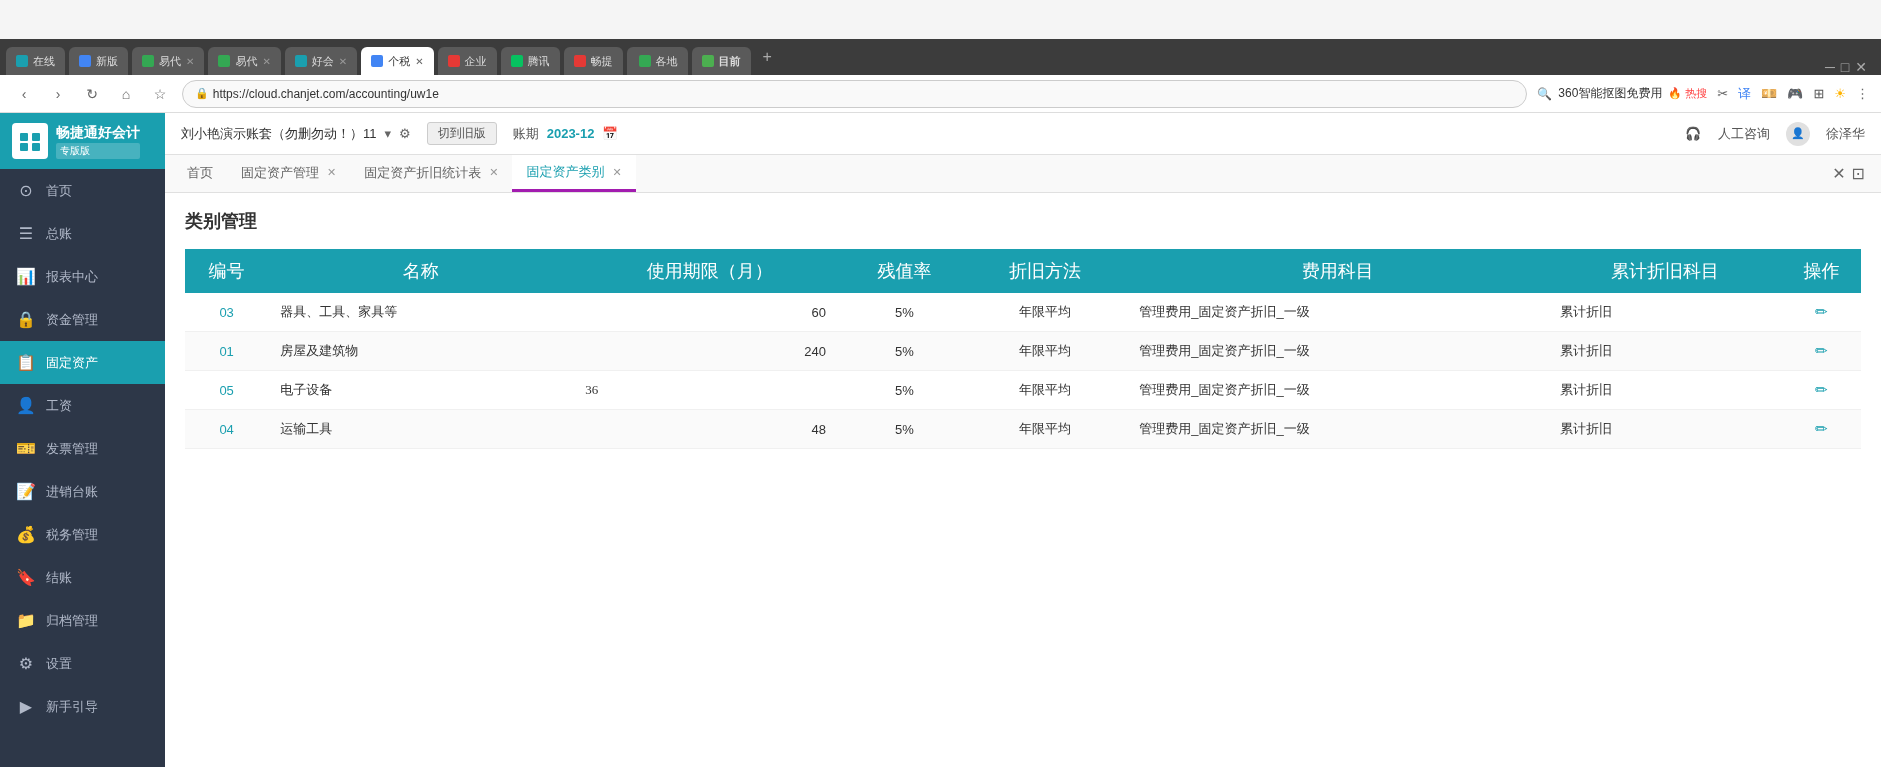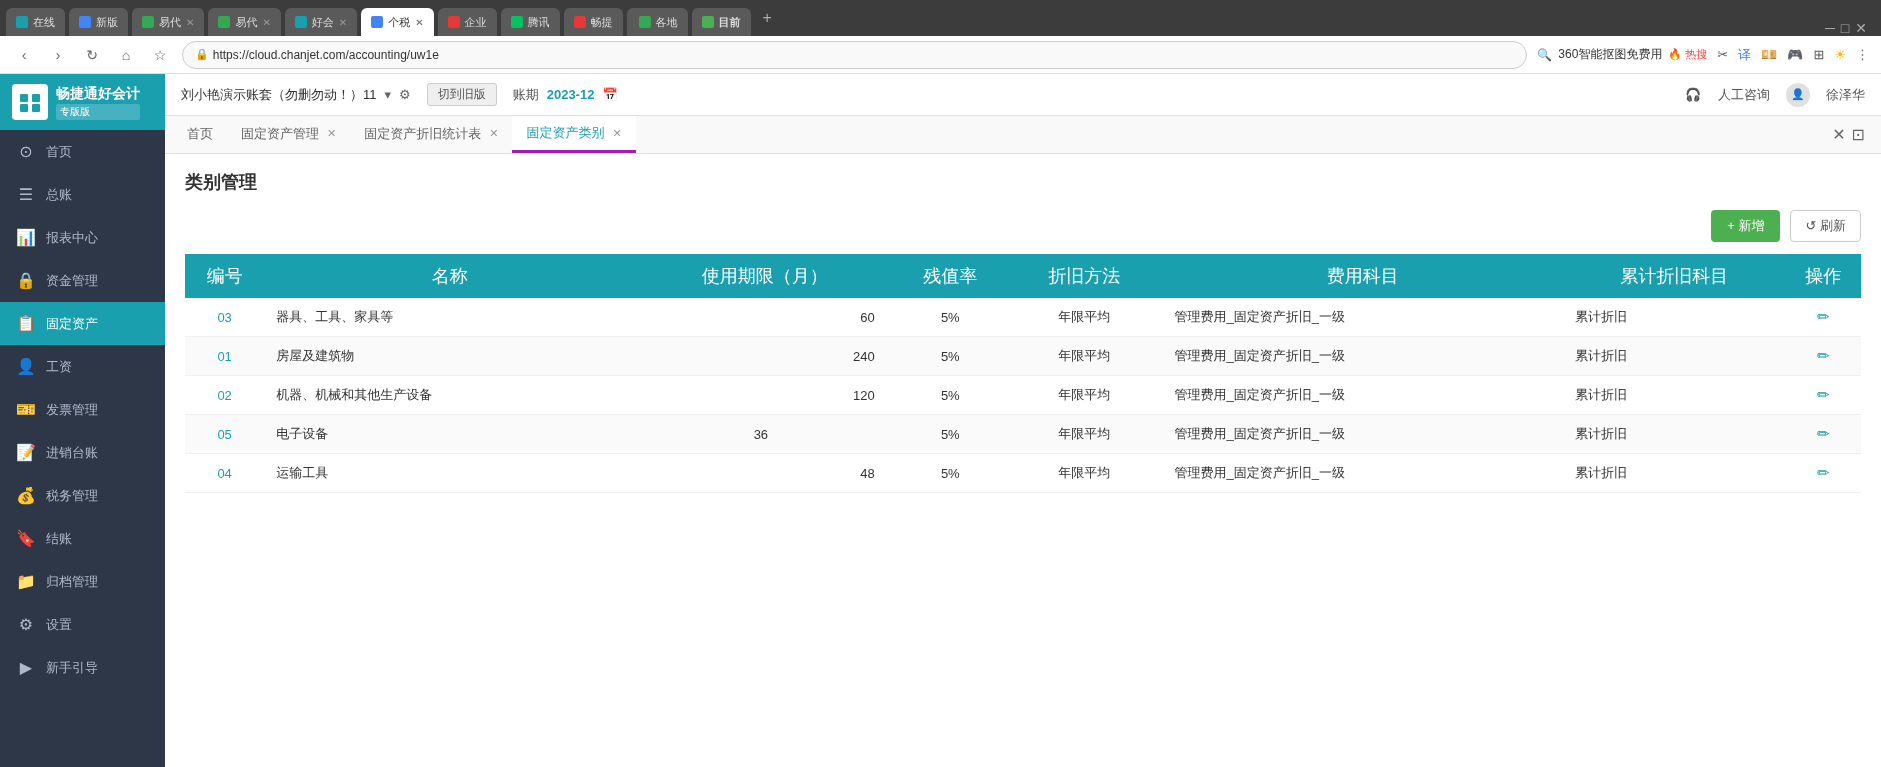--- a/index.html
+++ b/index.html
@@ -1,17 +1,17 @@
 <!DOCTYPE html>
 <html><head>
   <meta charset="utf-8">
   <style>
     * { margin: 0; padding: 0; box-sizing: border-box; }
     body { font-family: "Microsoft YaHei", "PingFang SC", sans-serif; font-size: 13px; background: #f5f5f5; overflow: hidden; }
-    .browser-tabs { display: flex; align-items: flex-end; height: 36px; background: #3a3a3a; overflow: hidden; }
+    .browser-tabs { display: flex; align-items: flex-end; height: 36px; background: #3a3a3a; overflow: hidden; margin-top: 39px; }
     .browser-tab { display: flex; align-items: center; padding: 0 10px; height: 28px; background: #5a5a5a; border-radius: 6px 6px 0 0; font-size: 11px; color: #ddd; gap: 5px; margin-right: 2px; white-space: nowrap; }
     .browser-tab.active { background: #fff; color: #333; }
     .browser-tab .tab-close { color: #999; font-size: 10px; cursor: pointer; }
 
     
     .address-bar { background: #fff; height: 38px; display: flex; align-items: center; padding: 0 12px; gap: 10px; border-bottom: 1px solid #ddd; }
     .nav-btn { width: 24px; height: 24px; display: flex; align-items: center; justify-content: center; color: #666; cursor: pointer; font-size: 14px; }
     .url-bar { flex: 1; height: 28px; border: 1px solid #ccc; border-radius: 14px; display: flex; align-items: center; padding: 0 12px; font-size: 12px; color: #333; background: #f9f9f9; }
     .url-lock { color: #4CAF50; margin-right: 4px; font-size: 11px; }
     .search-bar { display: flex; align-items: center; gap: 6px; font-size: 12px; color: #333; }
@@ -268,24 +268,20 @@
         </div>
         <div style="margin-left:auto; display:flex; gap:6px; padding:0 8px; align-items:center;">
           <span style="cursor:pointer; color:#666; font-size:16px;">✕</span>
           <span style="cursor:pointer; color:#666; font-size:16px;">⊡</span>
         </div>
       </div>
 
       <div class="page-body">
         <h2 class="page-title">类别管理</h2>
 
-        <div class="toolbar">
-          <button class="btn-add">+ 新增</button>
-          <button class="btn-refresh">↺ 刷新</button>
-        </div>
 
         <table class="data-table">
           <thead>
             <tr>
               <th>编号</th>
               <th>名称</th>
               <th>使用期限（月）</th>
               <th>残值率</th>
               <th>折旧方法</th>
               <th>费用科目</th>
@@ -308,33 +304,23 @@
     <td><span class="code-link">01</span></td>
     <td>房屋及建筑物</td>
     <td style="text-align:right; padding-right:20px;">240</td>
     <td style="text-align:center;">5%</td>
     <td style="text-align:center;">年限平均</td>
     <td>管理费用_固定资产折旧_一级</td>
     <td>累计折旧</td>
     <td style="text-align:center;"><span class="edit-btn">✏</span></td>
   </tr>
               <tr>
-    <td><span class="code-link">02</span></td>
-    <td>机器、机械和其他生产设备</td>
-    <td style="text-align:right; padding-right:20px;">120</td>
-    <td style="text-align:center;">5%</td>
-    <td style="text-align:center;">年限平均</td>
-    <td>管理费用_固定资产折旧_一级</td>
-    <td>累计折旧</td>
-    <td style="text-align:center;"><span class="edit-btn">✏</span></td>
-  </tr>
-              <tr>
     <td><span class="code-link">05</span></td>
     <td>电子设备</td>
-    <td style="text-align:center; padding-right:20px;">36</td>
+    <td style="text-align:left; padding-right:20px;font-family:Liberation Serif, serif;">36</td>
     <td style="text-align:center;">5%</td>
     <td style="text-align:center;">年限平均</td>
     <td>管理费用_固定资产折旧_一级</td>
     <td>累计折旧</td>
     <td style="text-align:center;"><span class="edit-btn">✏</span></td>
   </tr>
               <tr>
     <td><span class="code-link">04</span></td>
     <td>运输工具</td>
     <td style="text-align:right; padding-right:20px;">48</td>

